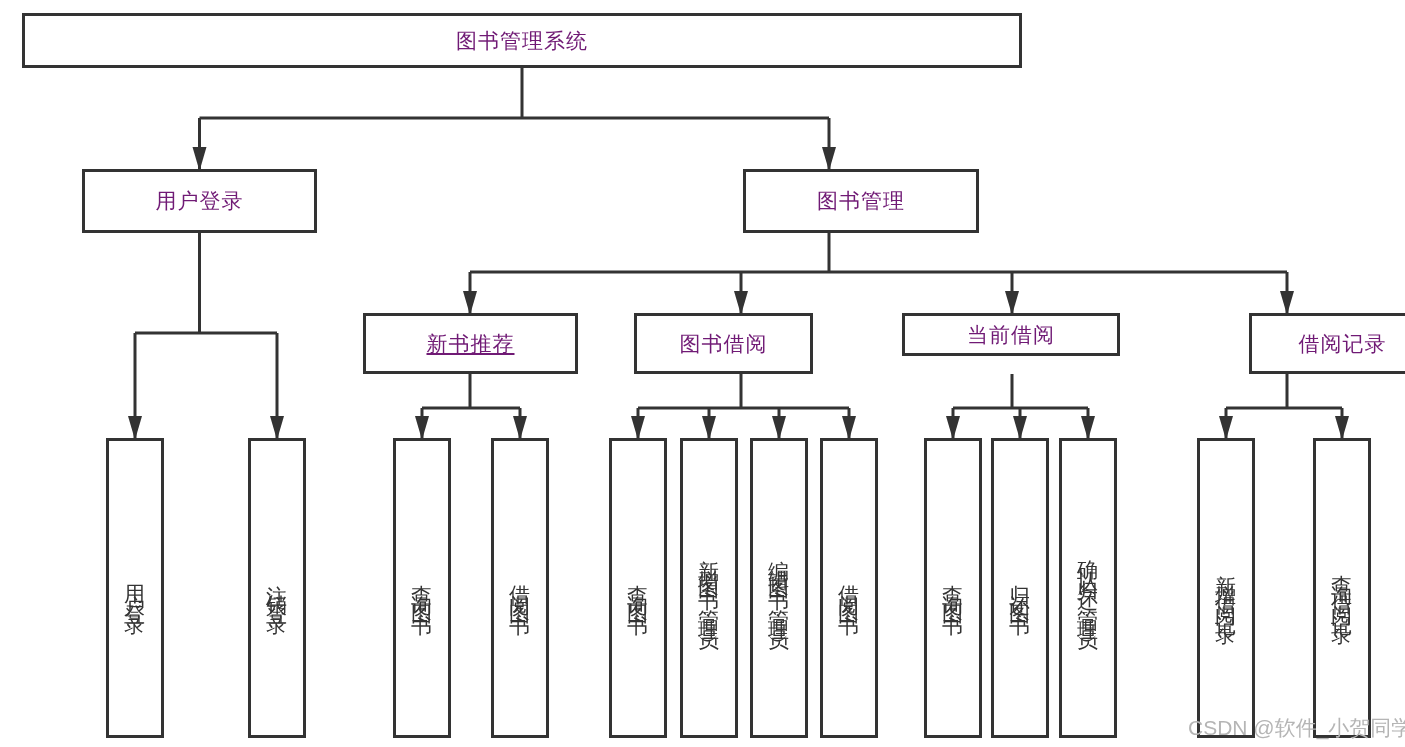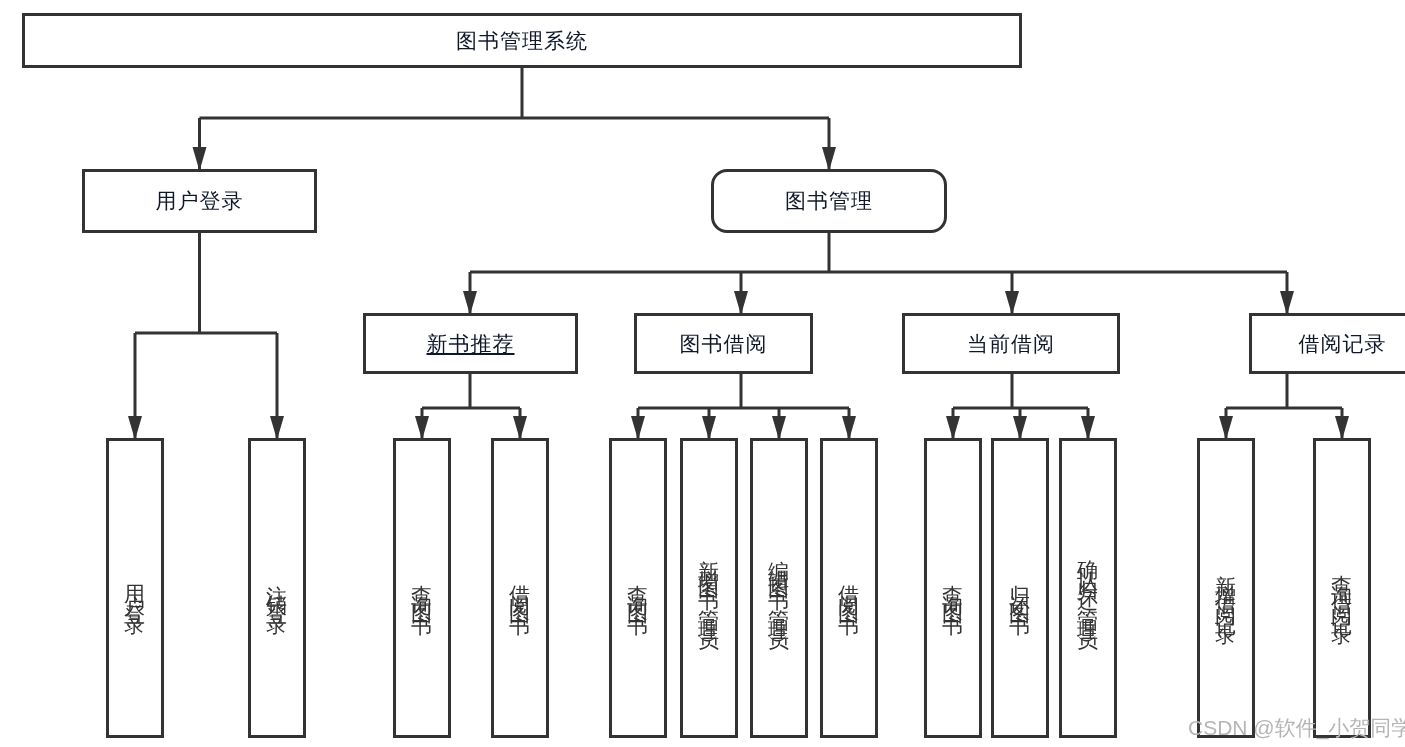--- a/index.html
+++ b/index.html
@@ -10,21 +10,21 @@
     font-family:"Liberation Sans","DejaVu Sans",sans-serif;
     overflow:hidden;
   }
   .connectors{position:absolute;left:0;top:0;width:1405px;height:747px;}
   .node{
     position:absolute;
     box-sizing:border-box;
     border:3px solid #333333;
     background:#ffffff;
     display:flex;align-items:center;justify-content:center;
-    color:#0f172a;
+    color:#701a75;
     font-size:21px;
     letter-spacing:1px;
     z-index:2;
   }
   .leaf{
     position:absolute;
     box-sizing:border-box;
     top:438px;width:58px;height:300px;
     border:3px solid #333333;
     background:#ffffff;
@@ -97,31 +97,31 @@
     </g>
   </svg>
 
   <div class="node" style="left:22px;top:13px;width:1000px;height:55px;">
     <span>图书管理系统</span>
   </div>
 
   <div class="node" style="left:82px;top:169px;width:235px;height:64px;">
     <span>用户登录</span>
   </div>
-  <div class="node" style="left:711px;top:169px;width:236px;height:64px;border-radius:16px;">
+  <div class="node" style="left:743px;top:169px;width:236px;height:64px;">
     <span>图书管理</span>
   </div>
 
   <div class="node" style="left:363px;top:313px;width:215px;height:61px;text-decoration:underline;">
     <span>新书推荐</span>
   </div>
   <div class="node" style="left:634px;top:313px;width:179px;height:61px;">
     <span>图书借阅</span>
   </div>
-  <div class="node" style="left:902px;top:313px;width:218px;height:61px;">
+  <div class="node" style="left:902px;top:313px;width:218px;height:43px;">
     <span>当前借阅</span>
   </div>
   <div class="node" style="left:1249px;top:313px;width:187px;height:61px;">
     <span>借阅记录</span>
   </div>
 
   <div class="leaf" style="left:106px;">
     <span class="vtext">用户登录</span>
   </div>
   <div class="leaf" style="left:248px;">

